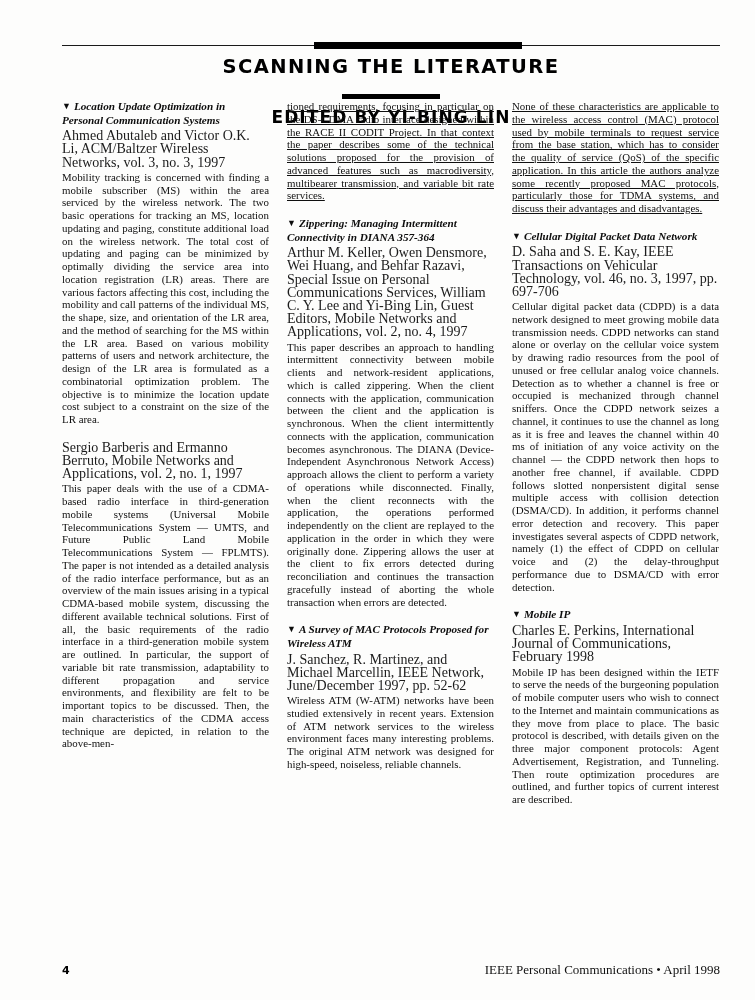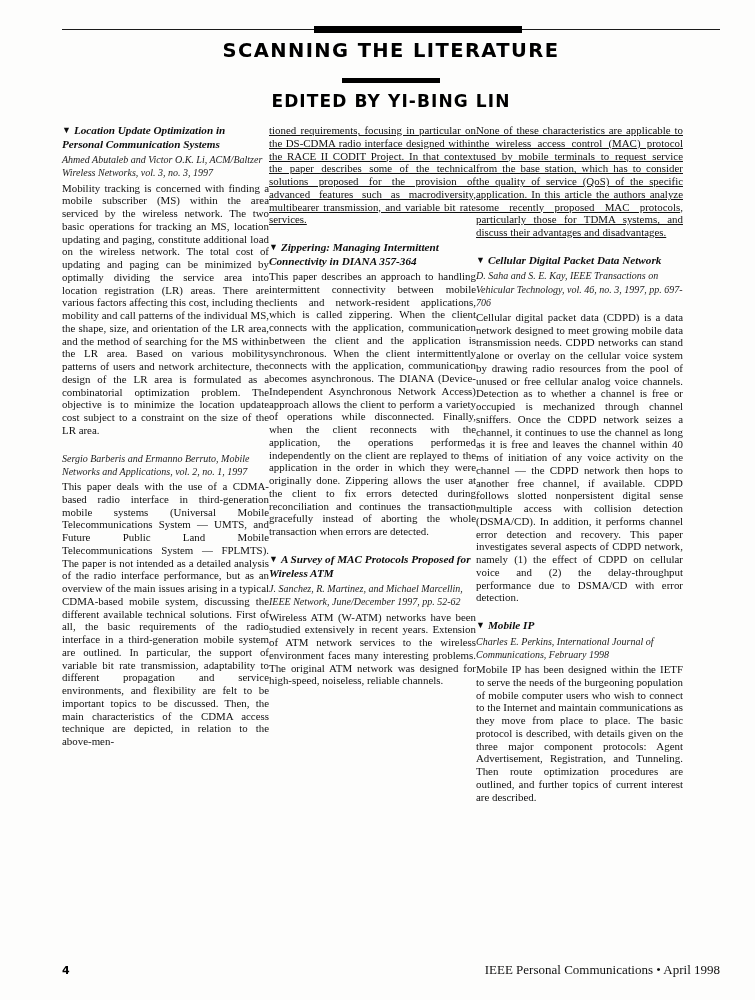--- a/index.html
+++ b/index.html
@@ -19,21 +19,21 @@
     position: absolute;
     left: 0; top: 0;
     width: 755px;
     height: 1000px;
     background: #fdfdfc;
   }
   
   .masthead {
     position: absolute;
     left: 62px;
-    top: 26px;
+    top: 42px;
     width: 658px;
   }
   .rule-row {
     position: relative;
     height: 7px;
   }
   .thin-rule {
     position: absolute;
     left: 0; top: 3px;
     width: 658px;
@@ -80,42 +80,41 @@
     color: #000;
   }
 
   
   .columns {
     position: absolute;
     left: 62px;
     top: 100px;
     width: 658px;
     display: flex;
-    margin-top: 24px;
+    gap: 18px;
   }
   .col {
     width: 207px;
   }
   .art-title {
     font-style: italic;
     font-weight: bold;
     font-size: 11.2px;
     line-height: 13.6px;
     margin: 0 0 2px 0;
     color: #0d0d0d;
   }
   .art-title .tri {
     font-style: normal;
     font-size: 9px;
     margin-right: 3px;
     vertical-align: 1px;
   }
   .art-cite {
-    font-style: italic;
-    font-size: 10px;
+    font-size: 14px;
     line-height: 13.2px;
     margin: 2px 0 2px 0;
     color: #1b1b1b;
   }
   .art-body {
     font-size: 10.9px;
     line-height: 12.75px;
     text-align: justify;
     margin: 0 0 14px 0;
     color: #0f0f0f;
@@ -189,20 +188,21 @@
     <div class="col">
 
       <div class="art-block">
         <div class="art-body cont">tioned requirements, focusing in particular on the DS-CDMA radio interface designed within the RACE II CODIT Project. In that context the paper describes some of the technical solutions proposed for the provision of advanced features such as macrodiversity, multibearer transmission, and variable bit rate services.</div>
       </div>
 
       <div class="art-block">
         <div class="art-title">
           <span class="tri">▼</span><span>Zippering: Managing Intermittent Connectivity in DIANA 357-364</span>
         </div>
+        <div class="art-cite">Arthur M. Keller, Owen Densmore, Wei Huang, and Behfar Razavi, Special Issue on Personal Communications Services, William C. Y. Lee and Yi-Bing Lin, Guest Editors, Mobile Networks and Applications, vol. 2, no. 4, 1997</div>
         <div class="art-body">This paper describes an approach to handling intermittent connectivity between mobile clients and network-resident applications, which is called zippering. When the client connects with the application, communication between the client and the application is synchronous. When the client intermittently connects with the application, communication becomes asynchronous. The DIANA (Device-Independent Asynchronous Network Access) approach allows the client to perform a variety of operations while disconnected. Finally, when the client reconnects with the application, the operations performed independently on the client are replayed to the application in the order in which they were originally done. Zippering allows the user at the client to fix errors detected during reconciliation and continues the transaction gracefully instead of aborting the whole transaction when errors are detected.</div>
       </div>
 
       <div class="art-block">
         <div class="art-title">
           <span class="tri">▼</span><span>A Survey of MAC Protocols Proposed for Wireless ATM</span>
         </div>
         <div class="art-cite">J. Sanchez, R. Martinez, and Michael Marcellin, IEEE Network, June/December 1997, pp. 52-62</div>
         <div class="art-body tight">Wireless ATM (W-ATM) networks have been studied extensively in recent years. Extension of ATM network services to the wireless environment faces many interesting problems. The original ATM network was designed for high-speed, noiseless, reliable channels.</div>
       </div>

